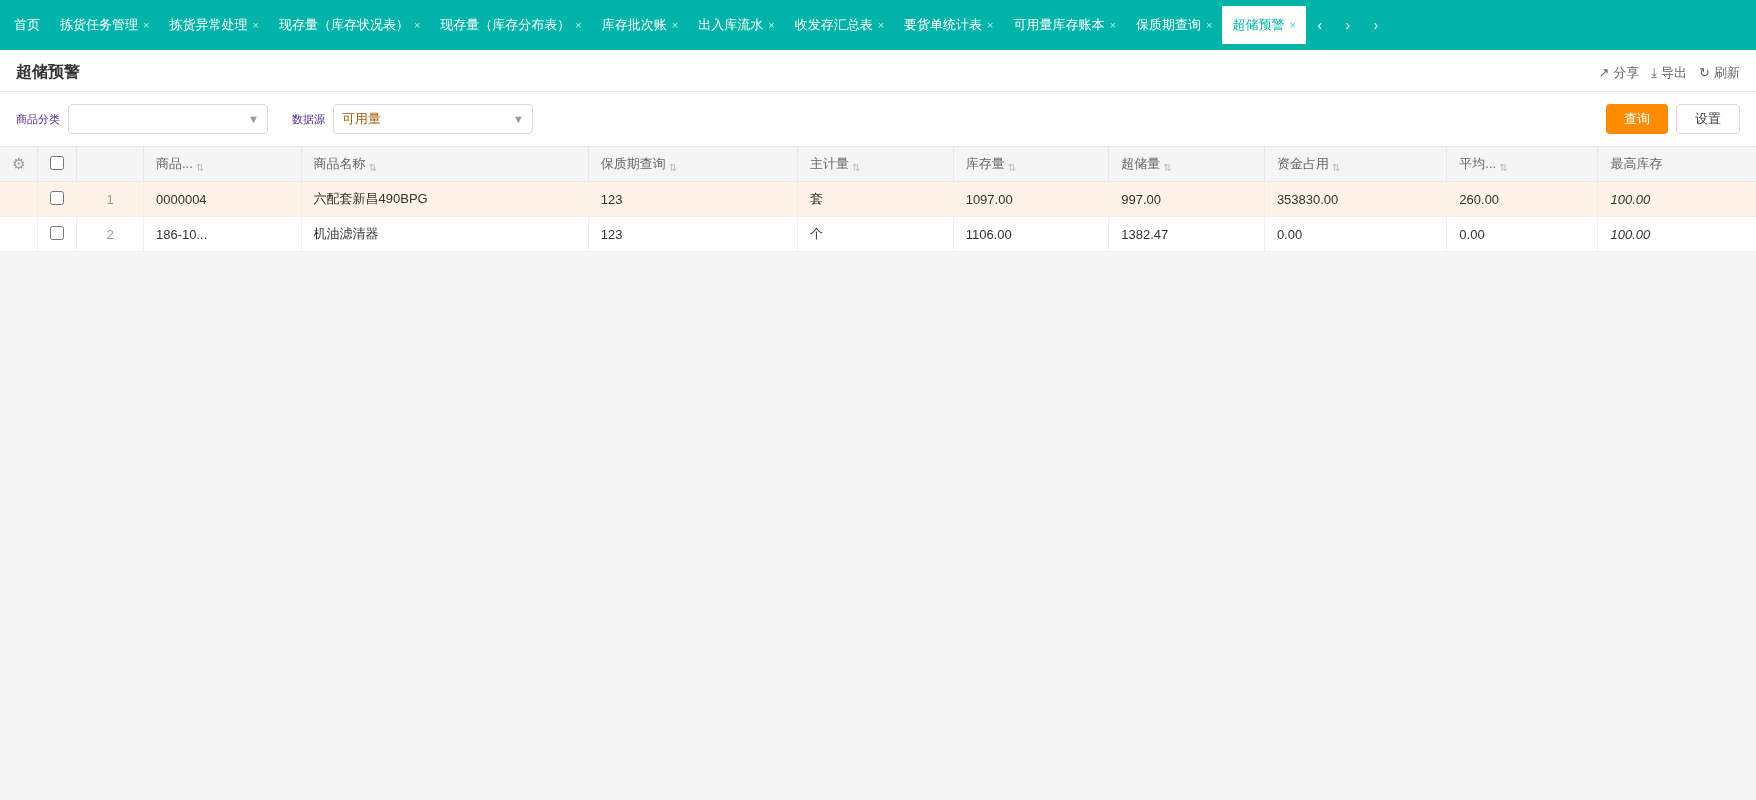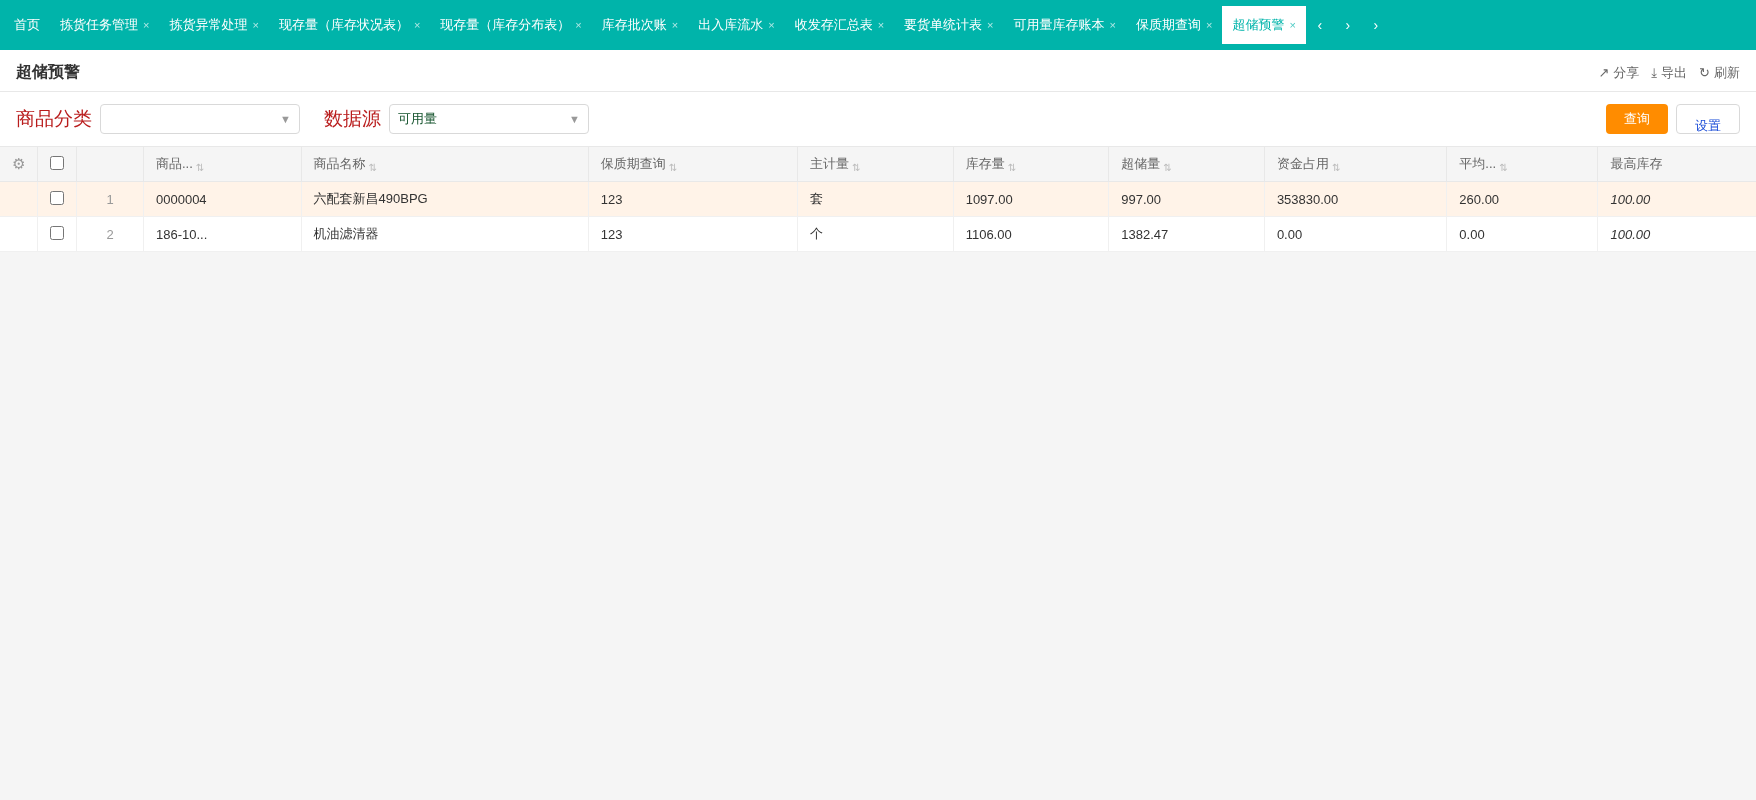--- a/index.html
+++ b/index.html
@@ -82,64 +82,64 @@
       align-items: center;
       gap: 24px;
       border-bottom: 1px solid #e8e8e8;
     }
     .filter-item {
       display: flex;
       align-items: center;
       gap: 8px;
     }
     .filter-label {
-      color: #b91c1c;
-      font-size: 19px;
+      color: #4c1d95;
+      font-size: 11px;
       white-space: nowrap;
     }
     .filter-select {
       display: flex;
       align-items: center;
       justify-content: space-between;
       border: 1px solid #d9d9d9;
       border-radius: 4px;
       padding: 4px 8px;
       min-width: 200px;
       height: 30px;
       background: #fff;
       cursor: pointer;
       font-size: 13px;
       color: #333;
     }
     .filter-select .chevron { color: #999; font-size: 11px; }
     .filter-select-value {
-      color: #14532d;
+      color: #a16207;
       font-size: 13px;
     }
     .filter-actions {
       margin-left: auto;
       display: flex;
       gap: 8px;
     }
     .btn-query {
       background: #ff8c00;
       color: #fff;
       border: none;
       border-radius: 4px;
       padding: 5px 18px;
       cursor: pointer;
       font-size: 13px;
       height: 30px;
     }
     .btn-settings {
       background: #fff;
-      color: #1d4ed8;
+      color: #404040;
       border: 1px solid #d9d9d9;
       border-radius: 4px;
-      padding: 12px 18px;
+      padding: 5px 18px;
       cursor: pointer;
       font-size: 13px;
       height: 30px;
     }
 
     
     .table-container {
       background: #fff;
       margin: 0;
     }

